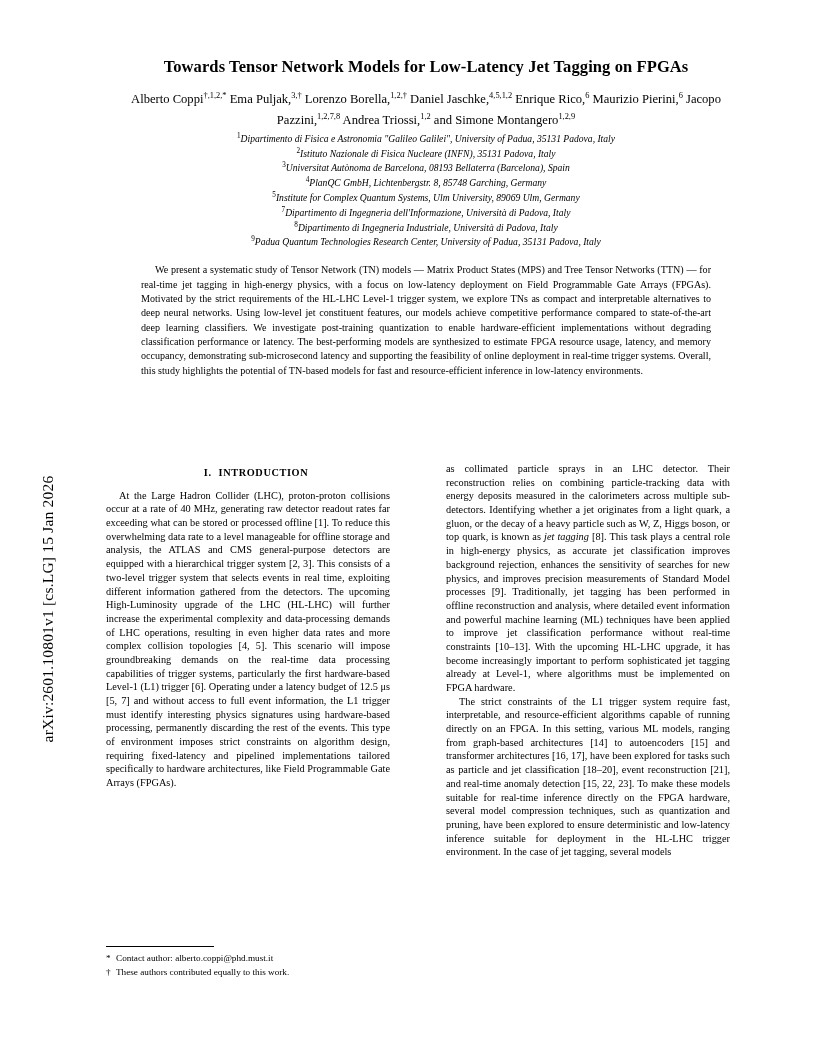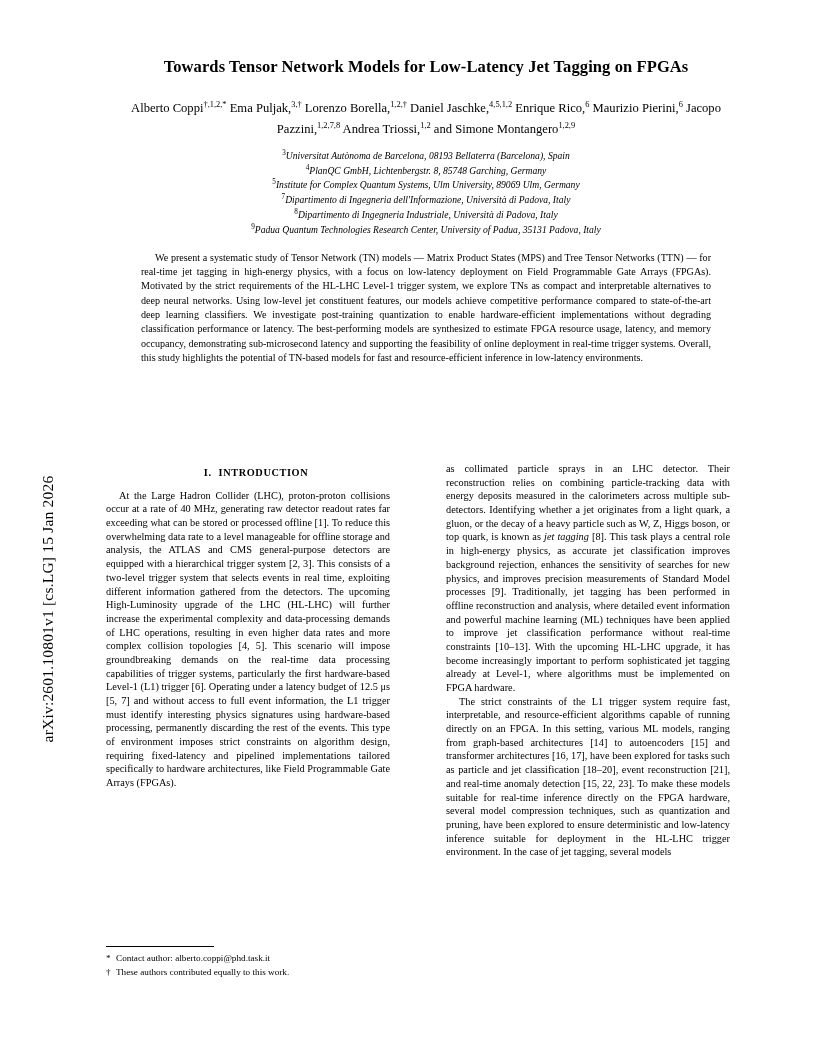--- a/index.html
+++ b/index.html
@@ -41,29 +41,29 @@
     left: 106px;
     top: 56px;
     width: 640px;
   }
 
   .title {
     text-align: center;
     font-size: 16.5px;
     font-weight: bold;
     line-height: 1.3;
-    margin: 0 0 21px 0;
+    margin: 0 0 12px 0;
     letter-spacing: 0.1px;
   }
 
   .authors {
     text-align: center;
     font-size: 12.6px;
     line-height: 1.55;
-    margin: 0 auto 8px auto;
+    margin: 0 auto 0 auto;
     width: 590px;
   }
   .authors sup { font-size: 8.4px; }
 
   .affiliations {
     text-align: center;
     font-size: 9.6px;
     font-style: italic;
     line-height: 1.42;
     margin: 0 auto 14px auto;
@@ -140,20 +140,22 @@
 
   <div class="arxiv-stamp">arXiv:2601.10801v1  [cs.LG]  15 Jan 2026</div>
 
   <div class="content">
 
     <div class="title">Towards Tensor Network Models for Low-Latency Jet Tagging on FPGAs</div>
 
     <div class="authors">Alberto Coppi<sup>†,1,2,*</sup> Ema Puljak,<sup>3,†</sup> Lorenzo Borella,<sup>1,2,†</sup> Daniel Jaschke,<sup>4,5,1,2</sup> Enrique Rico,<sup>6</sup> Maurizio Pierini,<sup>6</sup> Jacopo Pazzini,<sup>1,2,7,8</sup> Andrea Triossi,<sup>1,2</sup> and Simone Montangero<sup>1,2,9</sup></div>
 
     <div class="affiliations">
+      <div><sup>1</sup>Dipartimento di Fisica e Astronomia "Galileo Galilei", University of Padua, 35131 Padova, Italy</div>
+      <div><sup>2</sup>Istituto Nazionale di Fisica Nucleare (INFN), 35131 Padova, Italy</div>
       <div><sup>3</sup>Universitat Autònoma de Barcelona, 08193 Bellaterra (Barcelona), Spain</div>
       <div><sup>4</sup>PlanQC GmbH, Lichtenbergstr. 8, 85748 Garching, Germany</div>
       <div><sup>5</sup>Institute for Complex Quantum Systems, Ulm University, 89069 Ulm, Germany</div>
       <div><sup>7</sup>Dipartimento di Ingegneria dell'Informazione, Università di Padova, Italy</div>
       <div><sup>8</sup>Dipartimento di Ingegneria Industriale, Università di Padova, Italy</div>
       <div><sup>9</sup>Padua Quantum Technologies Research Center, University of Padua, 35131 Padova, Italy</div>
     </div>
 
     <div class="abstract">We present a systematic study of Tensor Network (TN) models — Matrix Product States (MPS) and Tree Tensor Networks (TTN) — for real-time jet tagging in high-energy physics, with a focus on low-latency deployment on Field Programmable Gate Arrays (FPGAs). Motivated by the strict requirements of the HL-LHC Level-1 trigger system, we explore TNs as compact and interpretable alternatives to deep neural networks. Using low-level jet constituent features, our models achieve competitive performance compared to state-of-the-art deep learning classifiers. We investigate post-training quantization to enable hardware-efficient implementations without degrading classification performance or latency. The best-performing models are synthesized to estimate FPGA resource usage, latency, and memory occupancy, demonstrating sub-microsecond latency and supporting the feasibility of online deployment in real-time trigger systems. Overall, this study highlights the potential of TN-based models for fast and resource-efficient inference in low-latency environments.</div>
   </div>
@@ -171,21 +173,21 @@
       <p class="para" style="text-indent:0">as collimated particle sprays in an LHC detector. Their reconstruction relies on combining particle-tracking data with energy deposits measured in the calorimeters across multiple sub-detectors. Identifying whether a jet originates from a light quark, a gluon, or the decay of a heavy particle such as W, Z, Higgs boson, or top quark, is known as <i>jet tagging</i> [8]. This task plays a central role in high-energy physics, as accurate jet classification improves background rejection, enhances the sensitivity of searches for new physics, and improves precision measurements of Standard Model processes [9]. Traditionally, jet tagging has been performed in offline reconstruction and analysis, where detailed event information and powerful machine learning (ML) techniques have been applied to improve jet classification performance without real-time constraints [10–13]. With the upcoming HL-LHC upgrade, it has become increasingly important to perform sophisticated jet tagging already at Level-1, where algorithms must be implemented on FPGA hardware.</p>
       <p class="para">The strict constraints of the L1 trigger system require fast, interpretable, and resource-efficient algorithms capable of running directly on an FPGA. In this setting, various ML models, ranging from graph-based architectures [14] to autoencoders [15] and transformer architectures [16, 17], have been explored for tasks such as particle and jet classification [18–20], event reconstruction [21], and real-time anomaly detection [15, 22, 23]. To make these models suitable for real-time inference directly on the FPGA hardware, several model compression techniques, such as quantization and pruning, have been explored to ensure deterministic and low-latency inference suitable for deployment in the HL-LHC trigger environment. In the case of jet tagging, several models</p>
     </div>
 
   </div>
 
   <div class="col-left-bottom">
     <div class="footnote-rule"></div>
     <div class="footnotes">
       <div>
-        <span class="mark">*</span><span>Contact author: alberto.coppi@phd.task.it</span>
+        <span class="mark">*</span><span>Contact author: alberto.coppi@phd.must.it</span>
       </div>
       <div>
         <span class="mark">†</span><span>These authors contributed equally to this work.</span>
       </div>
     </div>
   </div>
 
 </div>
 
 </body></html>

